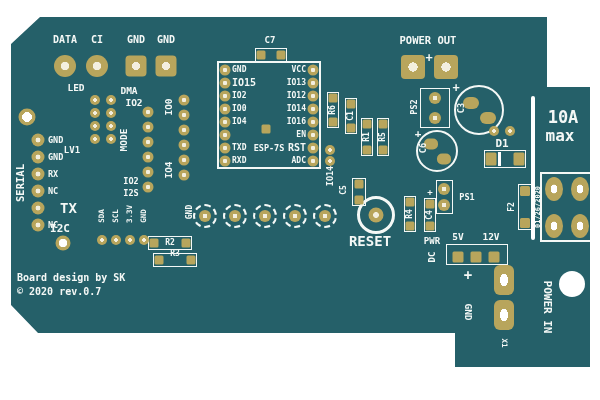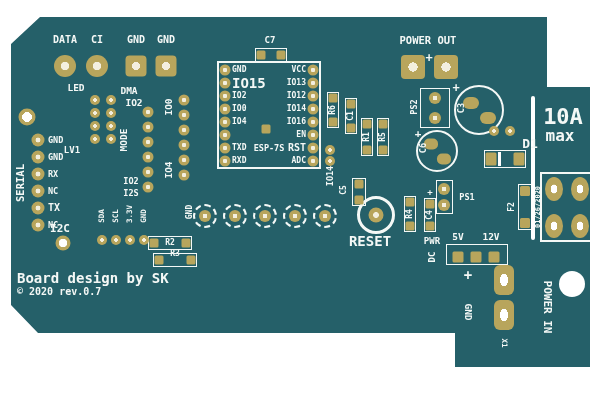--- a/index.html
+++ b/index.html
@@ -199,21 +199,21 @@
   <span class="t" style="left:65px;top:40px;font-size:10px">DATA</span>
   <span class="t" style="left:97px;top:40px;font-size:10px">CI</span>
   <span class="t" style="left:136px;top:40px;font-size:10px">GND</span>
   <span class="t" style="left:166px;top:40px;font-size:10px">GND</span>
   <span class="t" style="left:76px;top:88px;font-size:9.5px">LED</span>
   <span class="t" style="left:270px;top:40px;font-size:9px">C7</span>
   <span class="t" style="left:428px;top:40px;font-size:10.5px">POWER OUT</span>
   <span class="t" style="left:429px;top:58px;font-size:12px">+</span>
 
   <span class="t tl" style="left:232px;top:70px;font-size:8px">GND</span>
-  <span class="t tl" style="left:232px;top:83px;font-size:14px">IO15</span>
+  <span class="t tl" style="left:232px;top:83px;font-size:10px">IO15</span>
   <span class="t tl" style="left:232px;top:96px;font-size:8px">IO2</span>
   <span class="t tl" style="left:232px;top:109px;font-size:8px">IO0</span>
   <span class="t tl" style="left:232px;top:122px;font-size:8px">IO4</span>
   <span class="t tl" style="left:232px;top:135px;font-size:8px"></span>
   <span class="t tl" style="left:232px;top:148px;font-size:8px">TXD</span>
   <span class="t tl" style="left:232px;top:161px;font-size:8px">RXD</span>
   <span class="t tr" style="left:306px;top:70px;font-size:8px">VCC</span>
   <span class="t tr" style="left:306px;top:83px;font-size:8px">IO13</span>
   <span class="t tr" style="left:306px;top:96px;font-size:8px">IO12</span>
   <span class="t tr" style="left:306px;top:109px;font-size:8px">IO14</span>
@@ -235,21 +235,21 @@
   <span class="t" style="left:60px;top:228px;font-size:11px">I2C</span>
   <span class="t tv" style="left:102px;top:216px;font-size:7.5px">SDA</span>
   <span class="t tv" style="left:116px;top:216px;font-size:7.5px">SCL</span>
   <span class="t tv" style="left:130px;top:214px;font-size:7.5px">3.3V</span>
   <span class="t tv" style="left:144px;top:216px;font-size:7.5px">GND</span>
   <span class="t tv" style="left:20px;top:183px;font-size:10.5px">SERIAL</span>
   <span class="t tl" style="left:48px;top:140px;font-size:8.5px">GND</span>
   <span class="t tl" style="left:48px;top:157px;font-size:8.5px">GND</span>
   <span class="t tl" style="left:48px;top:174px;font-size:8.5px">RX</span>
   <span class="t tl" style="left:48px;top:191px;font-size:8.5px">NC</span>
-  <span class="t tl" style="left:48px;top:208px;font-size:10px">TX</span>
+  <span class="t tl" style="left:60px;top:208px;font-size:14px">TX</span>
   <span class="t tl" style="left:48px;top:225px;font-size:8.5px">NC</span>
   <span class="t" style="left:170px;top:243px;font-size:8px">R2</span>
   <span class="t" style="left:175px;top:254px;font-size:8px">R3</span>
 
   <span class="t tv" style="left:330px;top:176px;font-size:8.5px">IO14</span>
   <span class="t tv" style="left:333px;top:110px;font-size:8px">R6</span>
   <span class="t tv" style="left:351px;top:116px;font-size:8px">C1</span>
   <span class="t tv" style="left:367px;top:137px;font-size:8px">R1</span>
   <span class="t tv" style="left:383px;top:137px;font-size:8px">R5</span>
   <span class="t tv" style="left:344px;top:190px;font-size:8px">C5</span>
@@ -261,28 +261,28 @@
   <span class="t tv" style="left:432px;top:257px;font-size:9px">DC</span>
   <span class="t" style="left:458px;top:237px;font-size:9.5px">5V</span>
   <span class="t" style="left:491px;top:237px;font-size:9.5px">12V</span>
 
   <span class="t tv" style="left:414px;top:107px;font-size:8.5px">PS2</span>
   <span class="t" style="left:467px;top:197px;font-size:8.5px">PS1</span>
   <span class="t tv" style="left:461px;top:108px;font-size:8.5px">C3</span>
   <span class="t" style="left:456px;top:88px;font-size:12px">+</span>
   <span class="t tv" style="left:423px;top:148px;font-size:8.5px">C6</span>
   <span class="t" style="left:418px;top:133px;font-size:11px">+</span>
-  <span class="t" style="left:530px;top:143px;font-size:13px">D1</span>
+  <span class="t" style="left:502px;top:143px;font-size:11px">D1</span>
   <span class="t tv" style="left:512px;top:207px;font-size:8px">F2</span>
-  <span class="t" style="left:563px;top:117px;font-size:22px">10A</span>
+  <span class="t" style="left:563px;top:117px;font-size:17px">10A</span>
   <span class="t" style="left:560px;top:136px;font-size:16px">max</span>
   <span class="t tv" style="left:538px;top:207px;font-size:7px">01/26/2020</span>
 
   <span class="t" style="left:468px;top:275px;font-size:14px">+</span>
   <span class="t tv2" style="left:468px;top:312px;font-size:9.5px">GND</span>
   <span class="t tv2" style="left:547px;top:307px;font-size:11px">POWER IN</span>
   <span class="t tv2" style="left:504px;top:343px;font-size:7.5px">X1</span>
 
-  <span class="t tl" style="left:17px;top:278px;font-size:14px">Board design by SK</span>
+  <span class="t tl" style="left:17px;top:278px;font-size:10px">Board design by SK</span>
   <span class="t tl" style="left:17px;top:292px;font-size:10px">© 2020 rev.0.7</span>
 
  </div>
 </div>
 
 </body></html>

